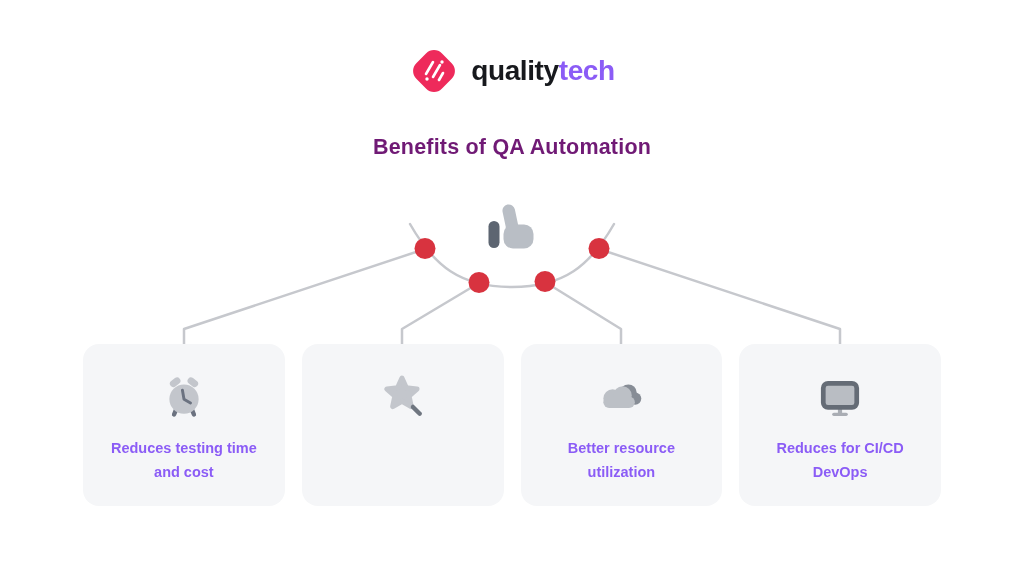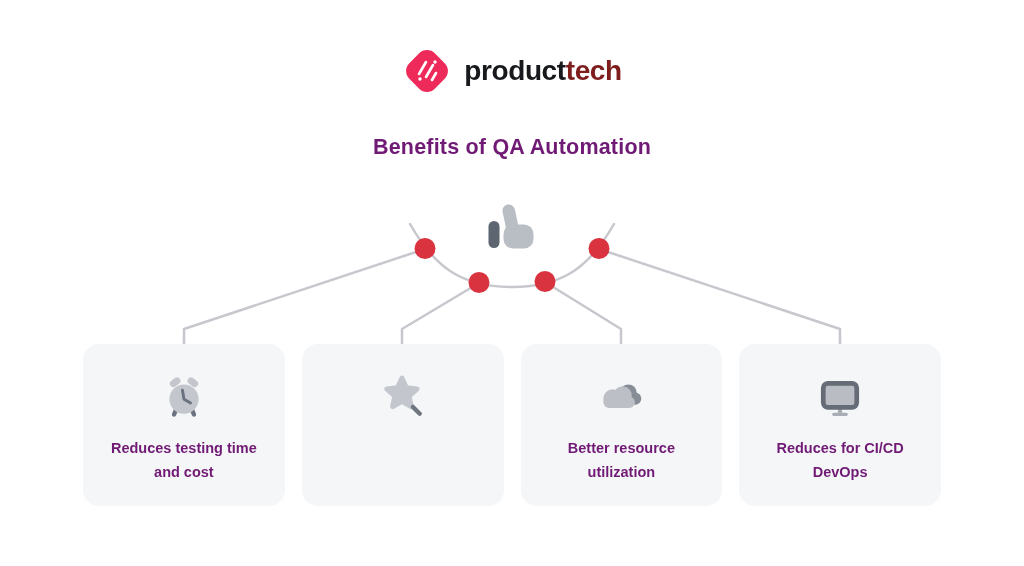--- a/index.html
+++ b/index.html
@@ -16,21 +16,21 @@
   .logo-mark{position:relative;width:50px;height:50px;flex:0 0 auto;}
   .logo-diamond{
     position:absolute;left:7px;top:7px;width:36px;height:36px;
     background:#EE2A5B;border-radius:11px;transform:rotate(45deg);
   }
   .logo-slashes{position:absolute;left:3px;top:3px;}
   .wordmark{
     font-size:28px;font-weight:bold;letter-spacing:-0.4px;color:#17191D;
     line-height:50px;
   }
-  .wordmark .tech{color:#7f1d1d;margin-top:43px;}
+  .wordmark .tech{color:#8b5cf6;margin-top:43px;}
   
   .page-title{
     position:absolute;top:135px;left:0;right:0;
     text-align:center;font-size:21.5px;font-weight:bold;color:#701a75;
     letter-spacing:0.2px;
   }
   
   .connector-svg{position:absolute;left:0;top:0;pointer-events:none;}
   .conn{fill:none;stroke:#C6C8CD;stroke-width:2.5;stroke-linecap:round;stroke-linejoin:round;}
   .dot{fill:#D8333F;}
@@ -42,40 +42,40 @@
     display:flex;gap:17px;
   }
   .card{
     flex:1;height:162px;background:#F5F6F8;border-radius:16px;
     display:flex;flex-direction:column;align-items:center;
     padding-top:20px;box-sizing:border-box;
   }
   .card-icon{height:66px;display:flex;align-items:center;justify-content:center;}
   .card-label{
     margin-top:6px;font-size:14.5px;font-weight:bold;line-height:24px;
-    color:#701a75;text-align:center;max-width:150px;
+    color:#8b5cf6;text-align:center;max-width:150px;
   }
 </style>
 </head>
 <body>
 
 <div>
 
   <div class="logo-row">
     <div class="logo-mark">
       <div class="logo-diamond"></div>
       <svg class="logo-slashes" width="44" height="44" viewBox="0 0 44 44">
         <line x1="14" y1="25" x2="21" y2="13" stroke="#ffffff" stroke-width="2.6" stroke-linecap="round"></line>
         <line x1="21" y1="28" x2="28" y2="16" stroke="#ffffff" stroke-width="2.6" stroke-linecap="round"></line>
         <line x1="27" y1="31" x2="31" y2="24" stroke="#ffffff" stroke-width="2.6" stroke-linecap="round"></line>
         <circle cx="15" cy="30" r="1.7" fill="#ffffff"></circle>
         <circle cx="30" cy="13" r="1.7" fill="#ffffff"></circle>
       </svg>
     </div>
-    <div class="wordmark"><span>product</span><span class="tech">tech</span></div>
+    <div class="wordmark"><span>quality</span><span class="tech">tech</span></div>
   </div>
 
   <div class="page-title">Benefits of QA Automation</div>
 
   <svg class="connector-svg" width="1024" height="566" viewBox="0 0 1024 566">
     <path class="conn" d="M410 224 C434 266 460 287 512 287 C564 287 590 266 614 224"></path>
     <polyline class="conn" points="425,249 184,329 184,345"></polyline>
     <polyline class="conn" points="479,283 402,329 402,345"></polyline>
     <polyline class="conn" points="545,282 621,329 621,345"></polyline>
     <polyline class="conn" points="599,249 840,329 840,345"></polyline>

